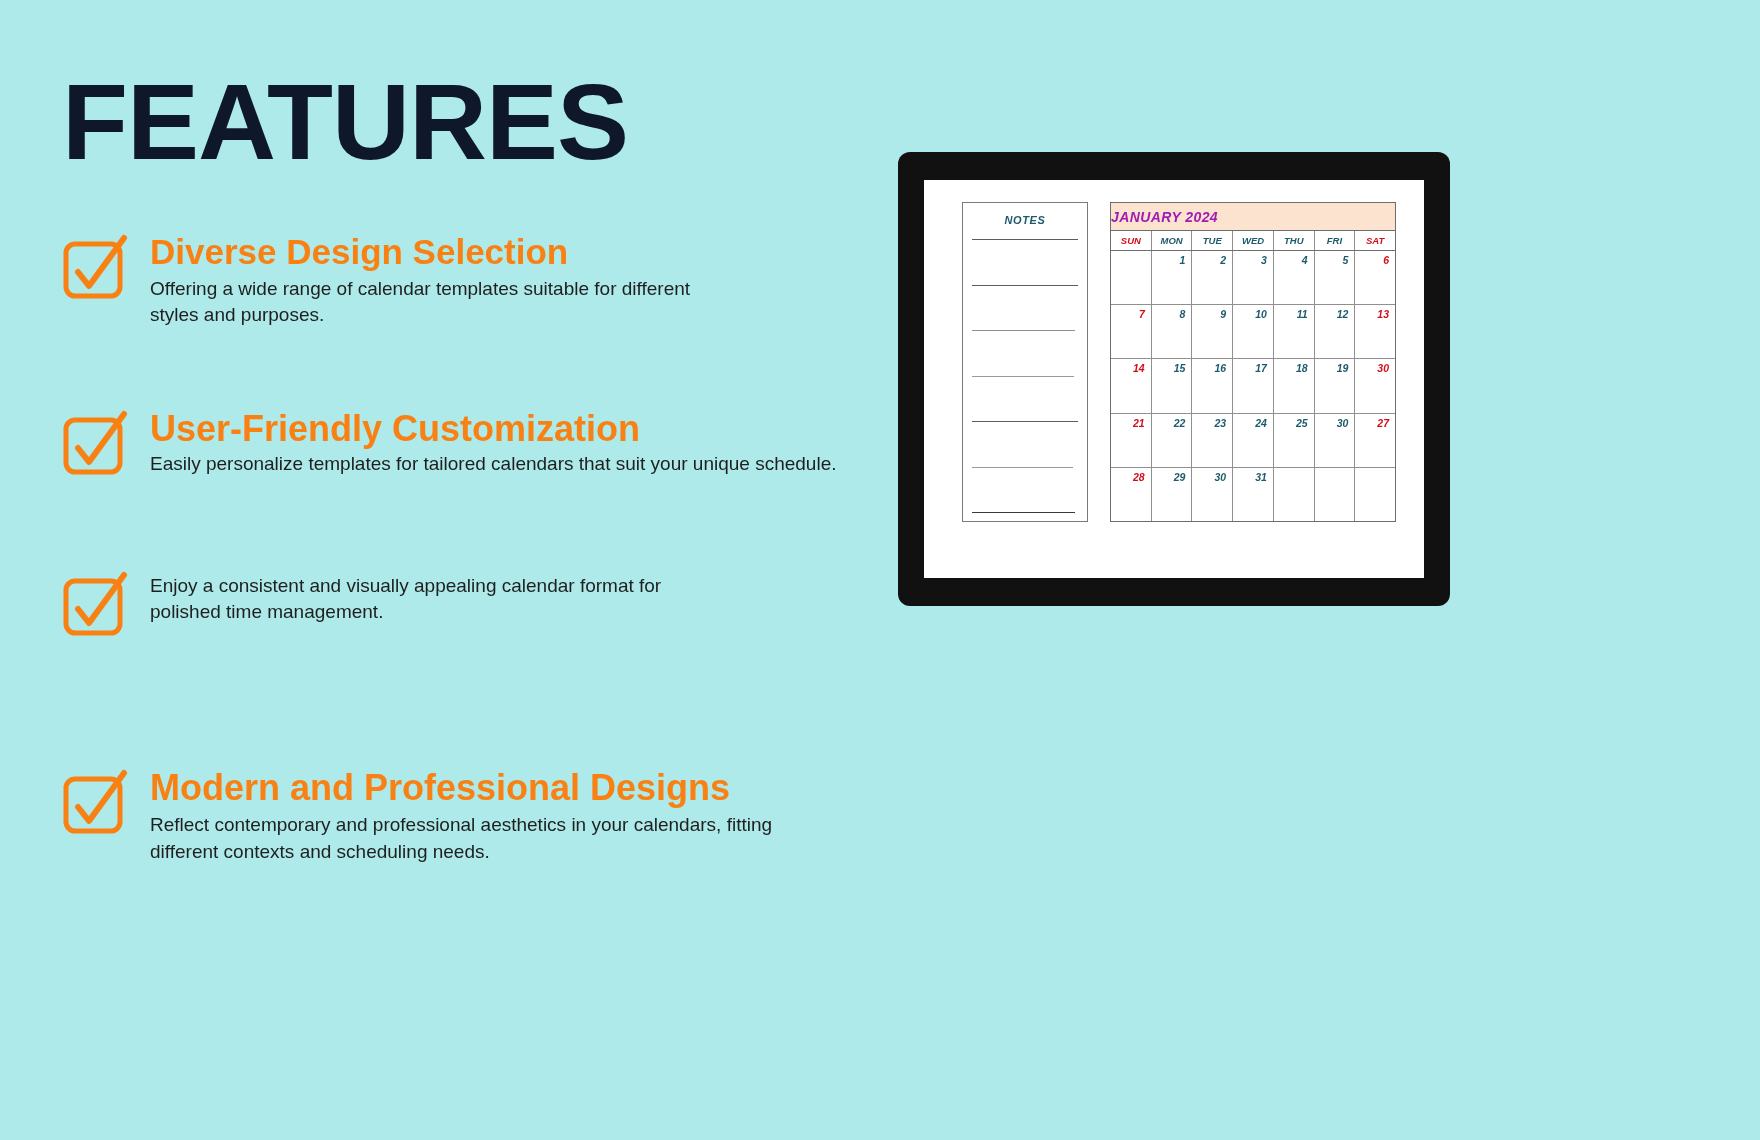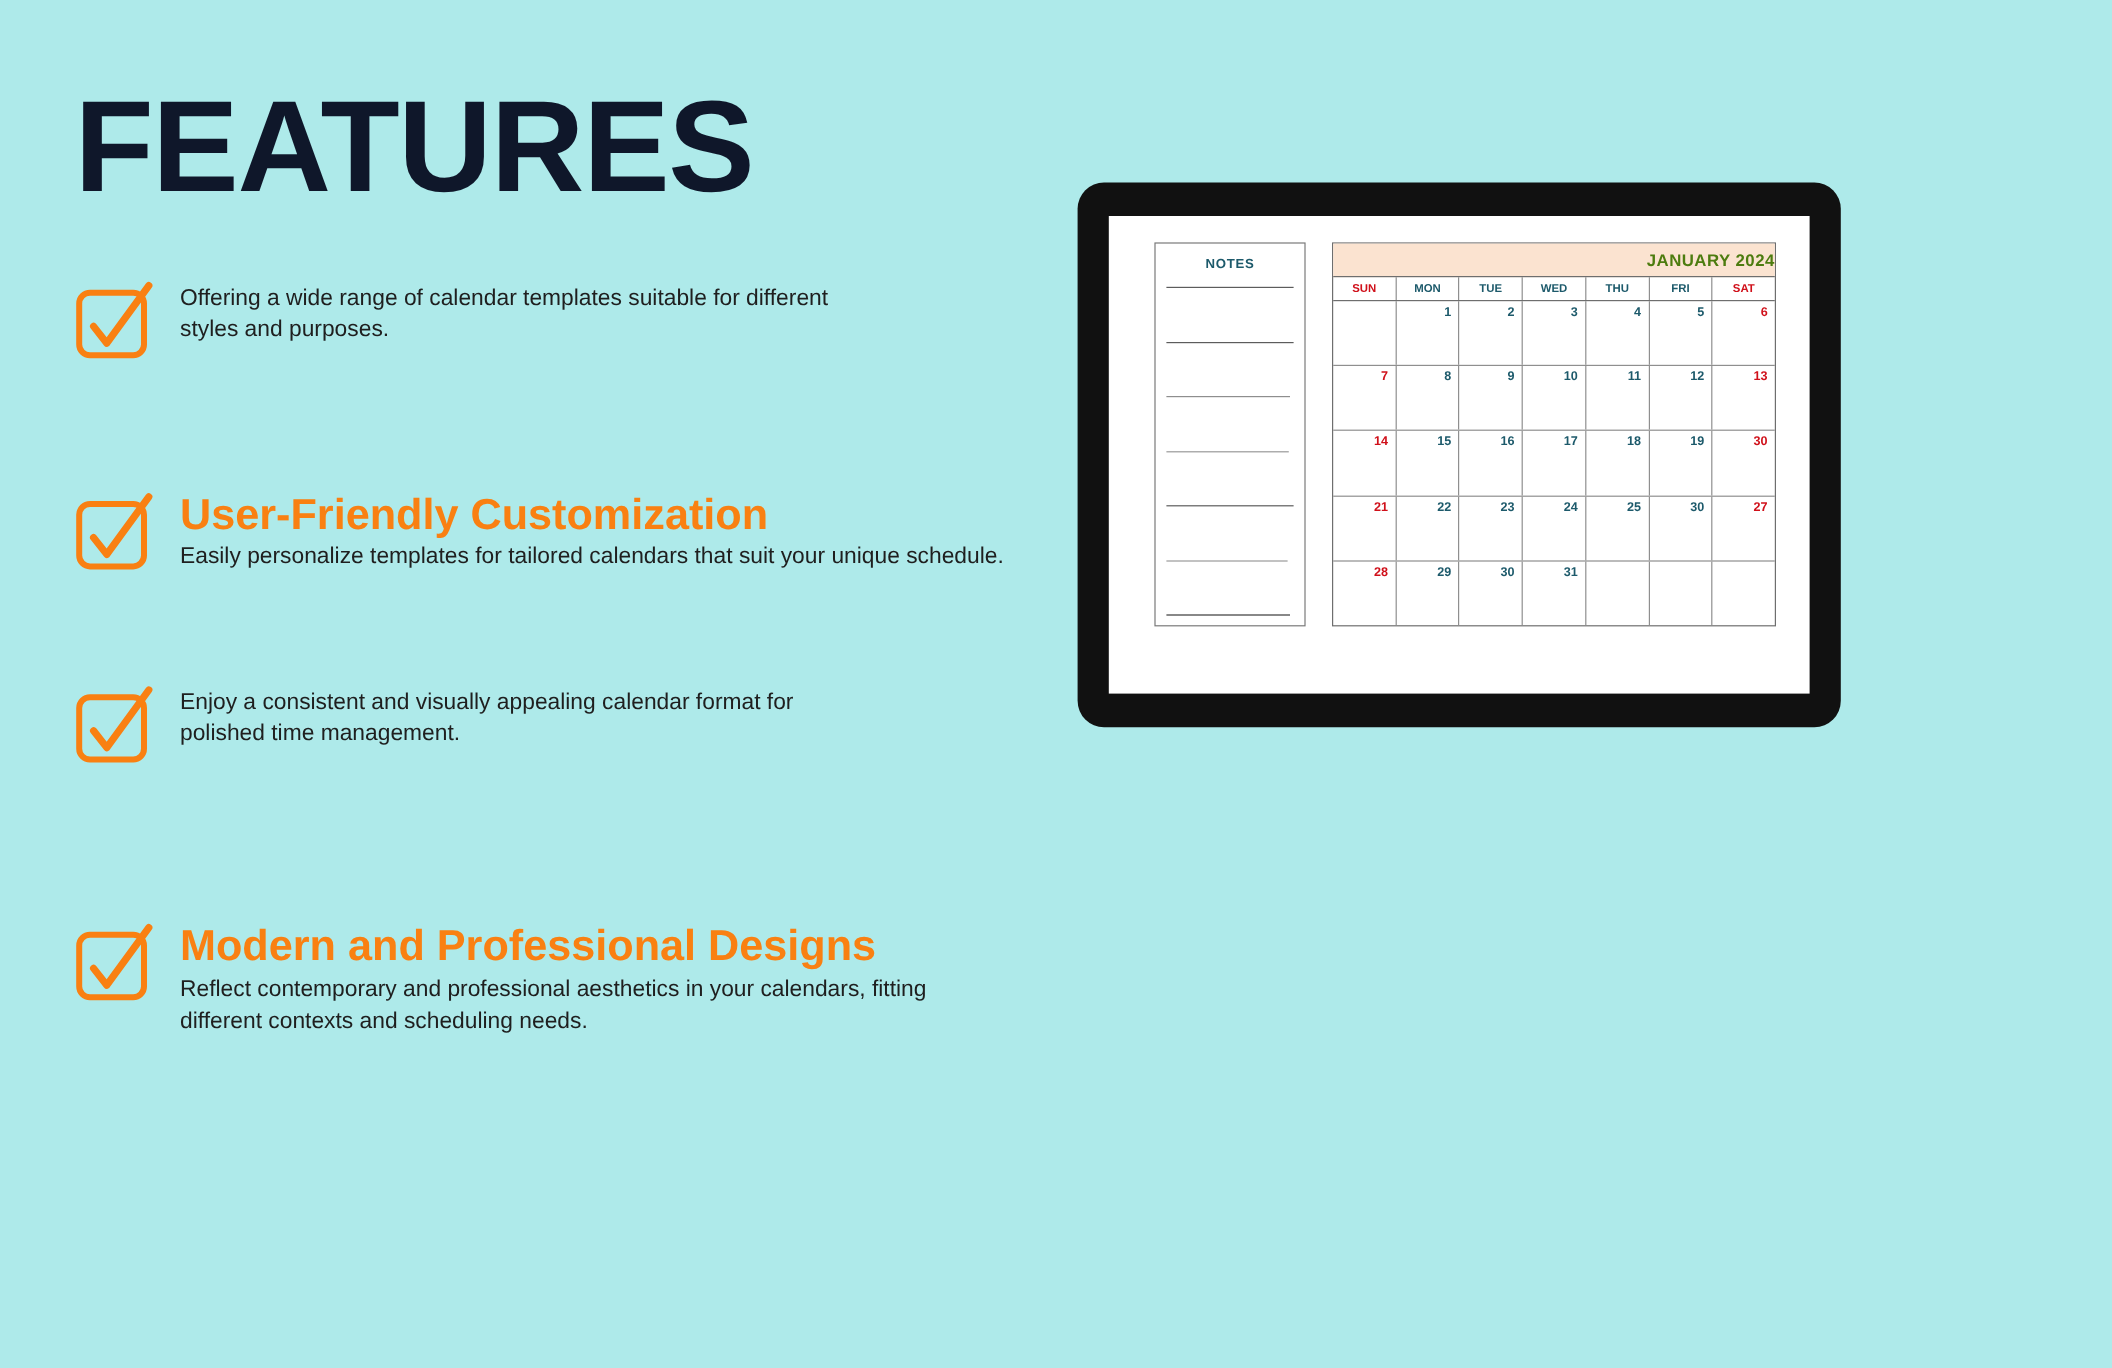--- a/index.html
+++ b/index.html
@@ -79,24 +79,25 @@
   .feature-item.f1 .feature-heading { font-size: 36px; }
   .feature-item.f1 .feature-desc { margin-top: 2px; }
   .feature-item.f2 .feature-heading { padding-left: 6px; }
   .feature-item.f3 .feature-heading { font-size: 36px; }
 
   
   .tablet {
     position: absolute;
     left: 898px;
     top: 152px;
-    width: 636px;
+    width: 552px;
     height: 454px;
     background: #111111;
-    border-radius: 22px;
+    border-radius: 12px;
+    font-style: italic;
   }
   .tablet-screen {
     position: absolute;
     left: 26px;
     top: 28px;
     right: 26px;
     bottom: 28px;
     background: #ffffff;
   }
 
@@ -153,24 +154,24 @@
     flex: 1;
     border: 1px solid #6e6e6e;
     box-sizing: border-box;
     height: 320px;
     display: flex;
     flex-direction: column;
     background: #fff;
   }
   .cal-title {
     background: #fbe3d0;
-    text-align: right;
+    text-align: left;
     font-size: 14px;
     font-weight: bold;
-    color: #4d7c0f;
+    color: #a21caf;
     letter-spacing: 0.4px;
     padding: 6px 0 5px 0;
     border-bottom: 1px solid #6e6e6e;
     font-family: "Liberation Sans", sans-serif;
   }
   .cal-dow-row {
     display: flex;
     border-bottom: 1px solid #6e6e6e;
   }
   .cal-dow {
@@ -220,20 +221,21 @@
 <div class="features">
 
   <div class="feature-item f0">
     <span class="checkbox-icon">
       <svg width="62" height="62" viewBox="0 0 62 62">
         <rect x="4" y="8" width="54" height="52" rx="9" ry="9" fill="none" stroke="#f98012" stroke-width="5"></rect>
         <path d="M16 36 L27 50 L62 2" fill="none" stroke="#f98012" stroke-width="6" stroke-linecap="round" stroke-linejoin="round"></path>
       </svg>
     </span>
     <div class="feature-text">
+      <div class="feature-heading">Diverse Design Selection</div>
       <div class="feature-desc">Offering a wide range of calendar templates suitable for different
 styles and purposes.</div>
     </div>
   </div>
 
   <div class="feature-item f1">
     <span class="checkbox-icon">
       <svg width="62" height="62" viewBox="0 0 62 62">
         <rect x="4" y="8" width="54" height="52" rx="9" ry="9" fill="none" stroke="#f98012" stroke-width="5"></rect>
         <path d="M16 36 L27 50 L62 2" fill="none" stroke="#f98012" stroke-width="6" stroke-linecap="round" stroke-linejoin="round"></path>

